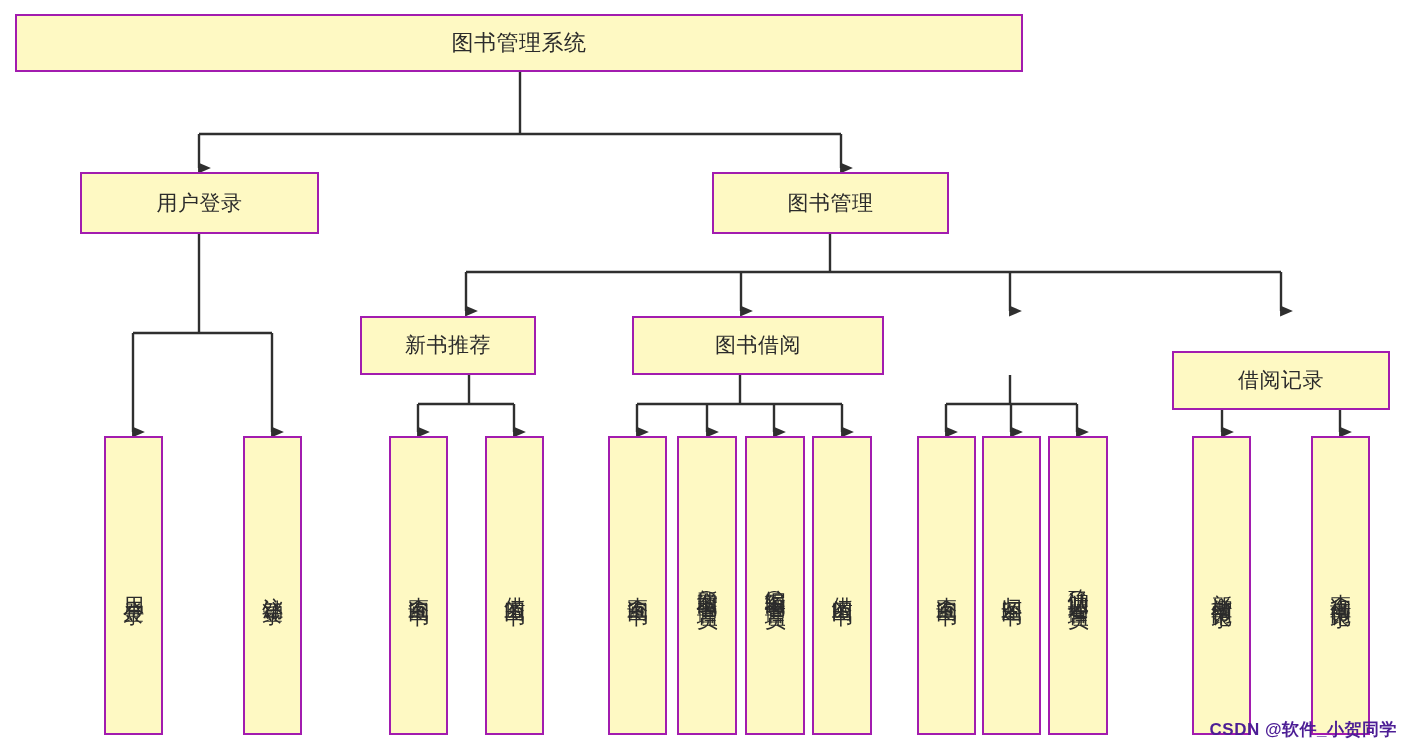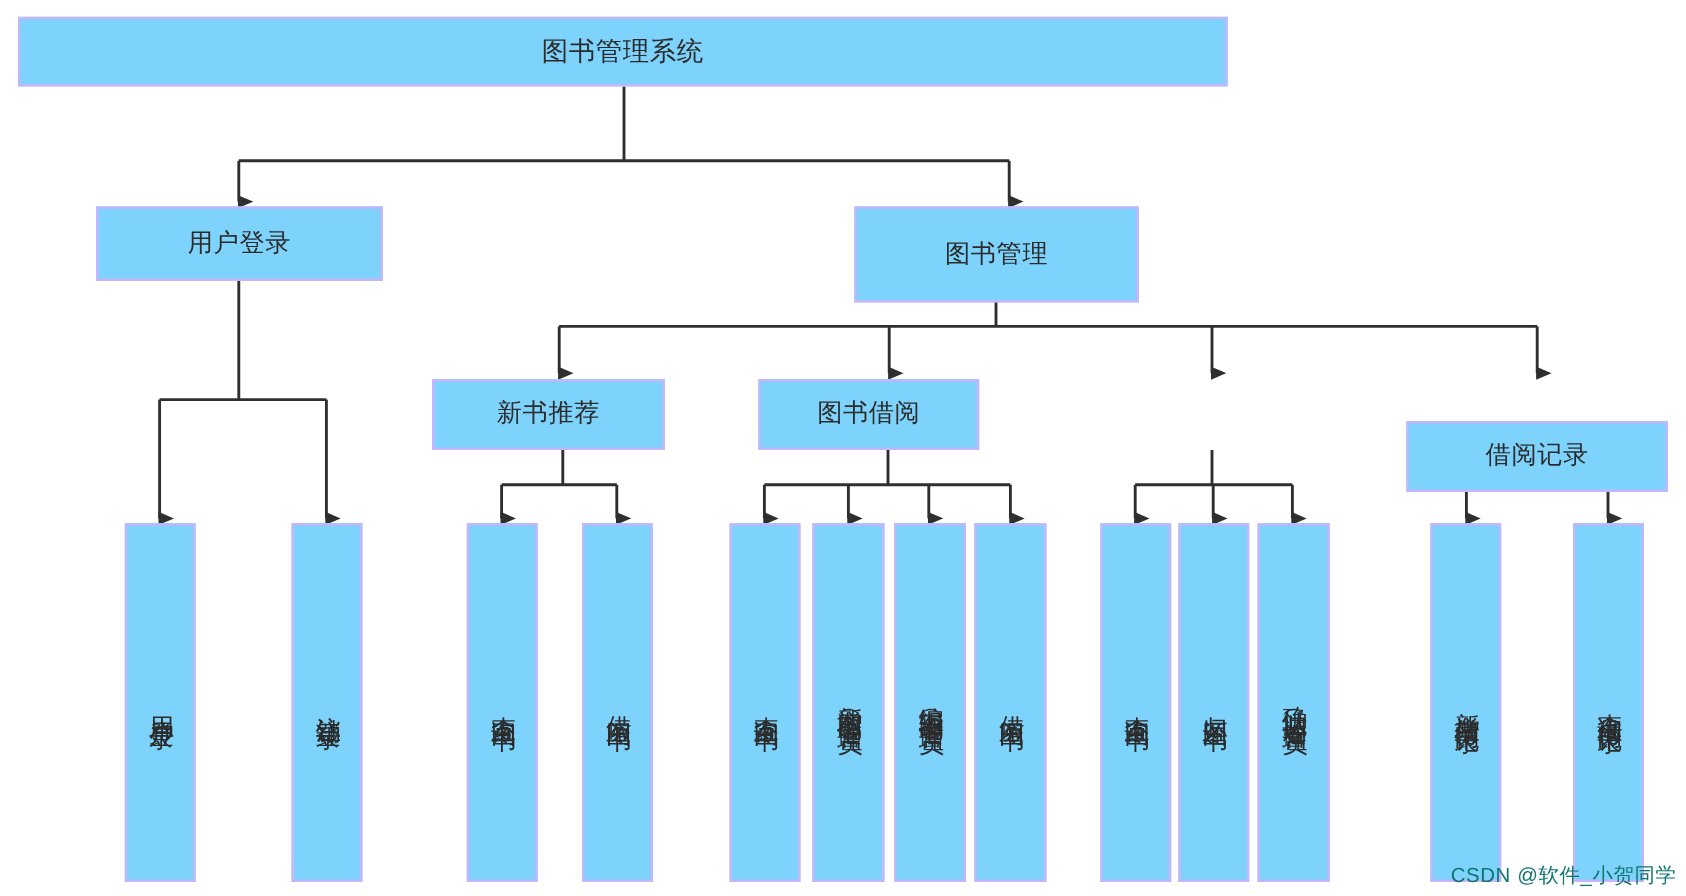--- a/index.html
+++ b/index.html
@@ -13,22 +13,22 @@
   #canvas {
     position: relative;
     width: 1405px;
     height: 747px;
     background: #ffffff;
     overflow: hidden;
   }
   .node {
     position: absolute;
     box-sizing: border-box;
-    background: #7dd3fc;
-    border: 2px solid #c4b5fd;
+    background: #fef9c3;
+    border: 2px solid #a21caf;
     display: flex;
     align-items: center;
     justify-content: center;
     color: #2b2b2b;
   }
   .node .lbl {
     display: block;
     text-align: center;
     line-height: 1.18;
     letter-spacing: 0.5px;
@@ -66,23 +66,24 @@
     fill: none;
   }
   .arrowhead {
     fill: #2f2f2f;
   }
   #watermark {
     position: absolute;
     right: 8px;
     bottom: 6px;
     font-size: 17px;
-    color: #0f766e;
+    color: #4c1d95;
     white-space: nowrap;
     letter-spacing: 0.5px;
+    font-weight: bold;
   }
 </style>
 </head>
 <body>
 
 <div id="canvas">
 
   <svg id="links" viewBox="0 0 1405 747">
     <defs>
       <marker id="arrow" viewBox="0 0 12 14" refX="6" refY="13" markerWidth="11" markerHeight="13" orient="auto-start-reverse" markerUnits="userSpaceOnUse">
@@ -132,29 +133,29 @@
   </svg>
 
   <div class="node h" id="n-root" style="left:15px; top:14px; width:1008px; height:58px;">
     <span class="lbl">图书管理系统</span>
   </div>
 
   <div class="node h" style="left:80px; top:172px; width:239px; height:62px;">
     <span class="lbl">用户登录</span>
   </div>
 
-  <div class="node h" style="left:712px; top:172px; width:237px; height:80px;">
+  <div class="node h" style="left:712px; top:172px; width:237px; height:62px;">
     <span class="lbl">图书管理</span>
   </div>
 
-  <div class="node h" style="left:360px; top:316px; width:194px; height:59px;">
+  <div class="node h" style="left:360px; top:316px; width:176px; height:59px;">
     <span class="lbl">新书推荐</span>
   </div>
 
-  <div class="node h" style="left:632px; top:316px; width:184px; height:59px;align-items:center;">
+  <div class="node h" style="left:632px; top:316px; width:252px; height:59px;align-items:center;">
     <span class="lbl">图书借阅</span>
   </div>
 
 
   <div class="node h" style="left:1172px; top:316px; width:218px; height:59px;margin-top:35px;">
     <span class="lbl">借阅记录</span>
   </div>
 
   <div class="node v" style="left:104px; top:436px; width:59px; height:299px;">
     <span class="lbl">用户登录</span>

